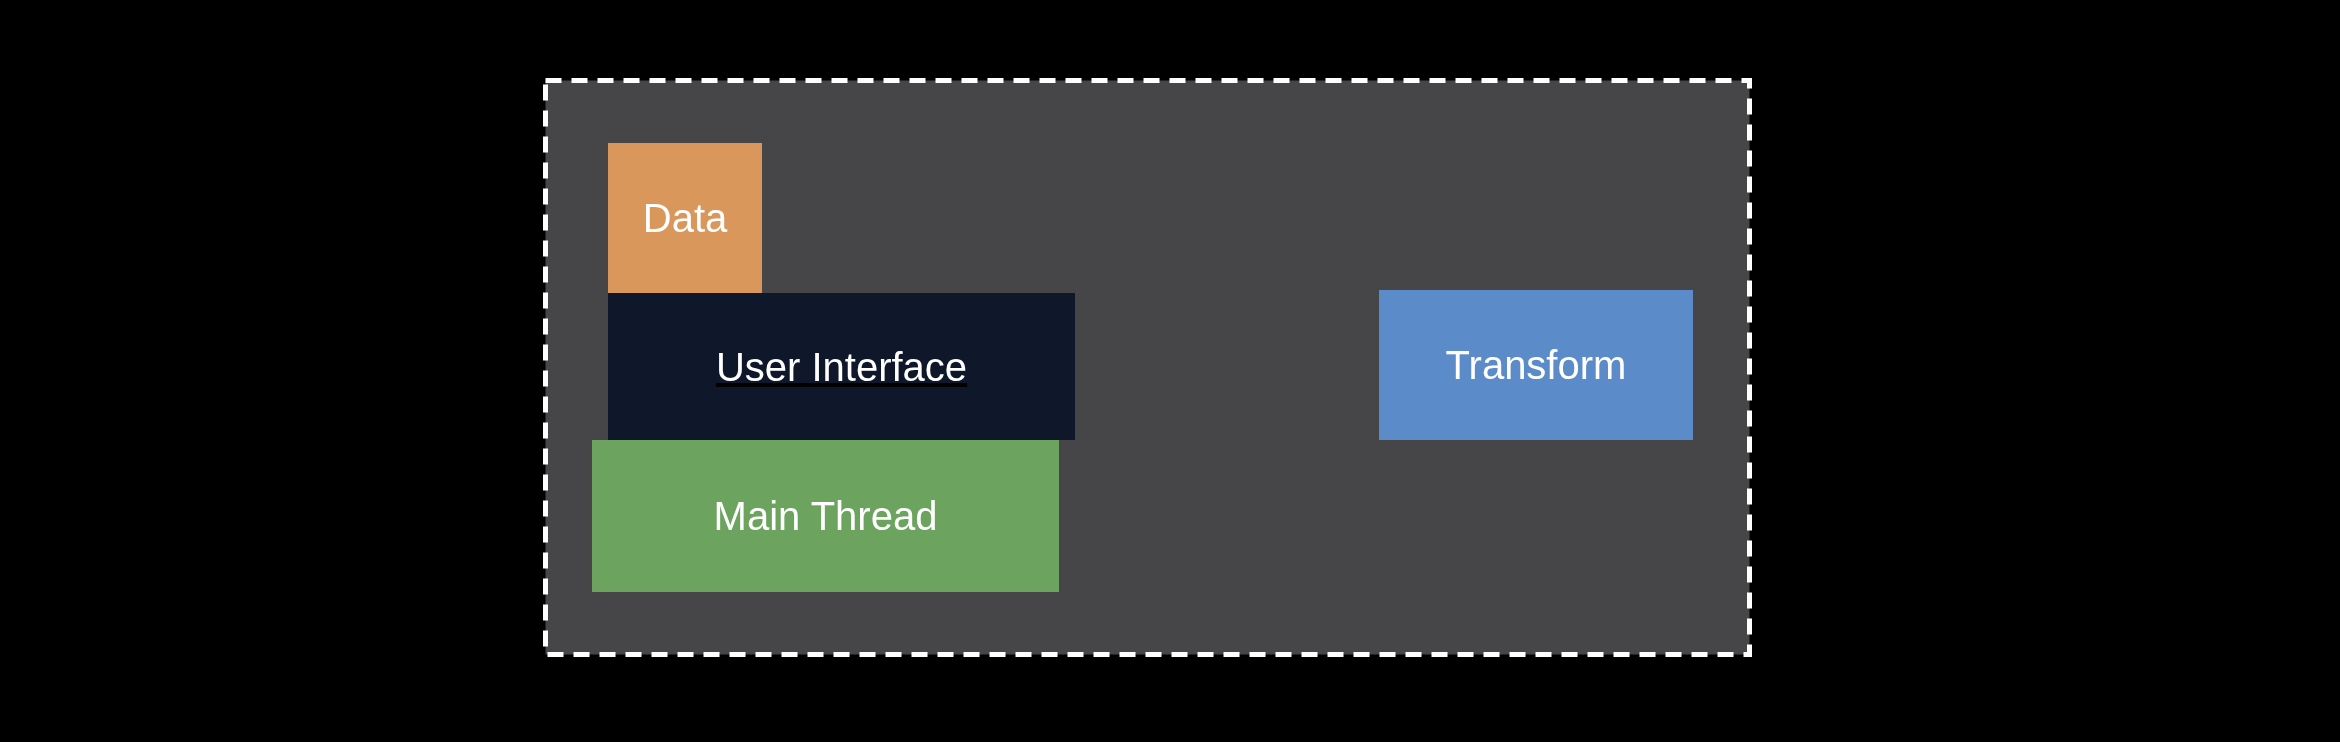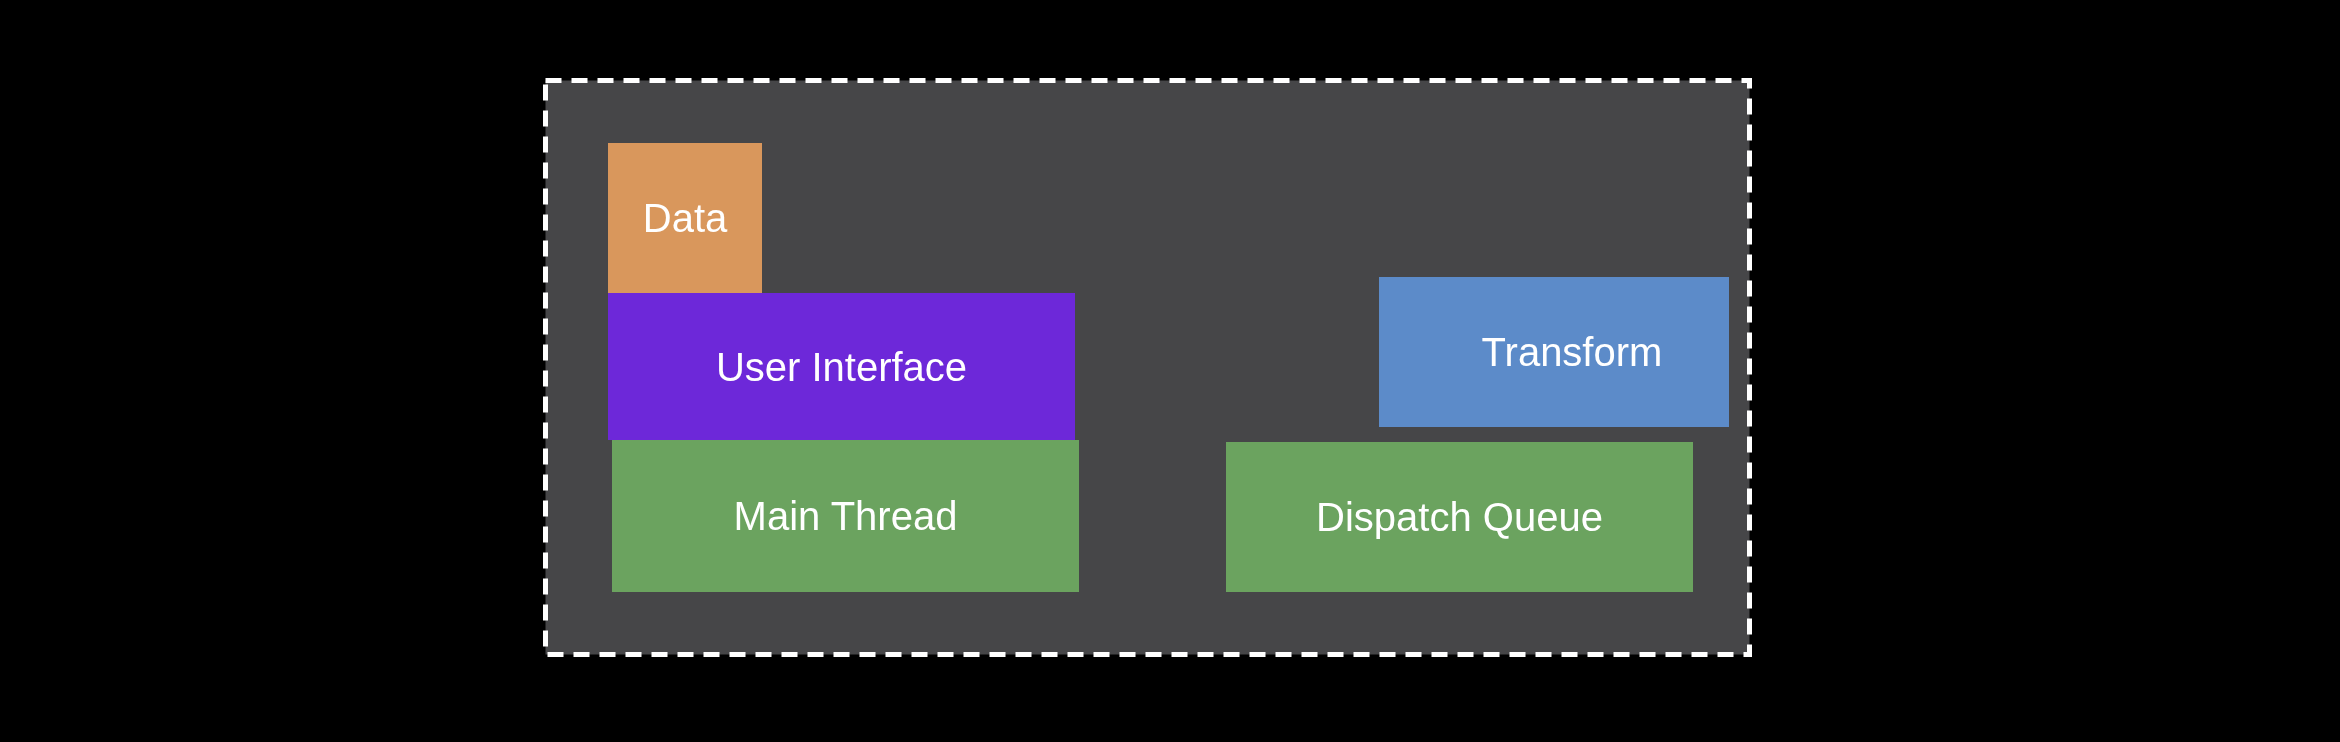--- a/index.html
+++ b/index.html
@@ -42,46 +42,43 @@
   }
   .block span {
     color: #ffffff;
     font-size: 40px;
     line-height: 1;
     white-space: nowrap;
   }
   
   .block-data          { left: 65px;  top: 65px;  width: 154px; height: 150px; }
   .block-ui            { left: 65px;  top: 215px; width: 467px; height: 147px; }
-  .block-main-thread   { left: 69px;  top: 362px; width: 467px; height: 152px; }
-  .block-transform     { left: 836px; top: 199px; width: 314px; height: 150px; padding-left: 36px; }
+  .block-main-thread   { left: 49px;  top: 362px; width: 467px; height: 152px; }
+  .block-transform     { left: 836px; top: 212px; width: 314px; height: 150px; }
   .block-dispatch      { left: 683px; top: 364px; width: 467px; height: 150px; }
 </style>
 </head>
 <body>
 
 <div class="canvas">
   <div class="panel">
     <svg class="panel-border-svg" width="1209" height="579" viewBox="0 0 1209 579" xmlns="http://www.w3.org/2000/svg">
       <rect x="2.5" y="2.5" width="1204" height="574" fill="#464648" stroke="#ffffff" stroke-width="5" stroke-dasharray="16 10"></rect>
     </svg>
 
     <div class="block block-data" style="background-color: rgb(217, 151, 92);">
       <span>Data</span>
     </div>
 
-    <div class="block block-ui" style="background-color: #6d28d9;">
+    <div class="block block-ui" style="background-color: #0f172a; text-decoration: underline;">
       <span>User Interface</span>
     </div>
 
     <div class="block block-main-thread" style="background-color: rgb(107, 163, 95);">
       <span>Main Thread</span>
     </div>
 
     <div class="block block-transform" style="background-color: rgb(92, 139, 201);">
       <span>Transform</span>
     </div>
 
-    <div class="block block-dispatch" style="background-color: rgb(107, 163, 95);">
-      <span>Dispatch Queue</span>
-    </div>
   </div>
 </div>
 
 </body></html>

